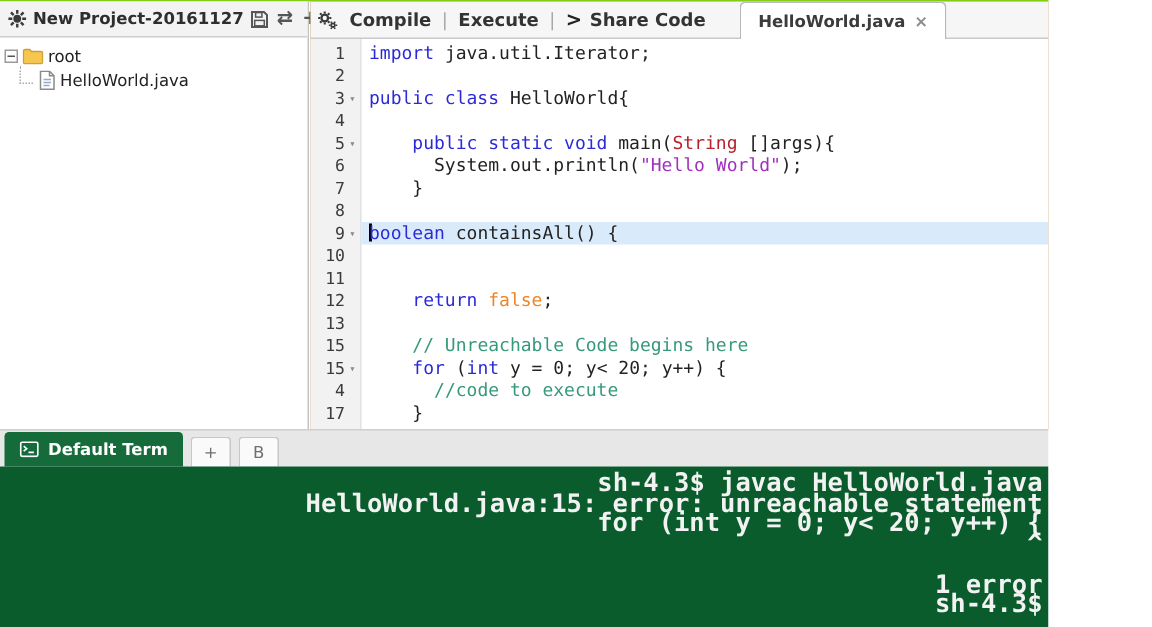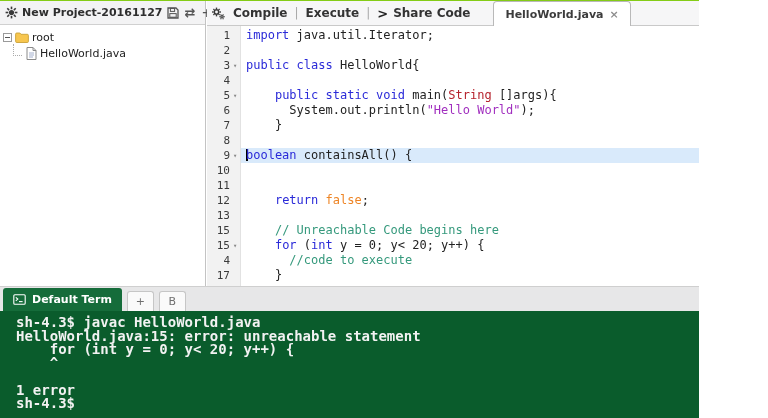--- a/index.html
+++ b/index.html
@@ -49,31 +49,31 @@
   .caret { display:inline-block; width:0; border-left:2px solid #000; height:12px; vertical-align:-2px; margin-right:-2px; }
   .tok-kw  { color:var(--kw,#2a2ad8);margin-top:16px; }
   .tok-ty  { color:var(--ty,#b5232d); }
   .tok-str { color:var(--str,#a12fbf); }
   .tok-cst { color:var(--cst,#ee8526); }
   .tok-com { color:var(--com,#35997c);text-align:center; }
   .tok-num { color:var(--num,#222); }
   .tok-pl  { color:var(--pl,#222); }
 
   
-  .terminal { position:absolute; left:0; top:285px; right:0; bottom:0; }
+  .terminal { position:absolute; left:0; top:285px; right:0; bottom:0;text-align:right; }
   .term-bar { height:25px; background:#e7e7e8; border-top:1px solid #cfcfcf;
               display:flex; align-items:flex-end; padding-left:3px; }
   .term-tab { display:flex; align-items:center; border-radius:3px 3px 0 0; cursor:pointer; }
   .term-tab.active { height:23px; background:var(--terminal_tab_bg,#156c3a); color:#fff;
                      font-size:11px; font-weight:bold; padding:0 10px; gap:6px; }
   .term-tab.mini { height:20px; width:27px; justify-content:center; background:#fafafa;
                    border:1px solid #c6c6c6; border-bottom:none; color:#6f6f6f; font-size:11px; margin-left:5px; }
   .term-body { position:absolute; top:25px; left:0; right:0; bottom:0; background:var(--terminal_bg,#0a5c2c);
-               padding:5px 16px; font-family:"DejaVu Sans Mono","Liberation Mono",monospace;
-               font-size:14px; line-height:13.5px; font-weight:bold; color:var(--terminal_text,#f2f2f2); white-space:pre; }
+               padding:5px 4px; font-family:"DejaVu Sans Mono","Liberation Mono",monospace;
+               font-size:17px; line-height:13.5px; font-weight:bold; color:var(--terminal_text,#f2f2f2); white-space:pre; }
   .term-line { height:13.5px; }
   svg { display:block; }
 </style>
 </head>
 <body>
 
 <div class="app">
 
   <aside class="sidebar">
     <div class="side-header">

